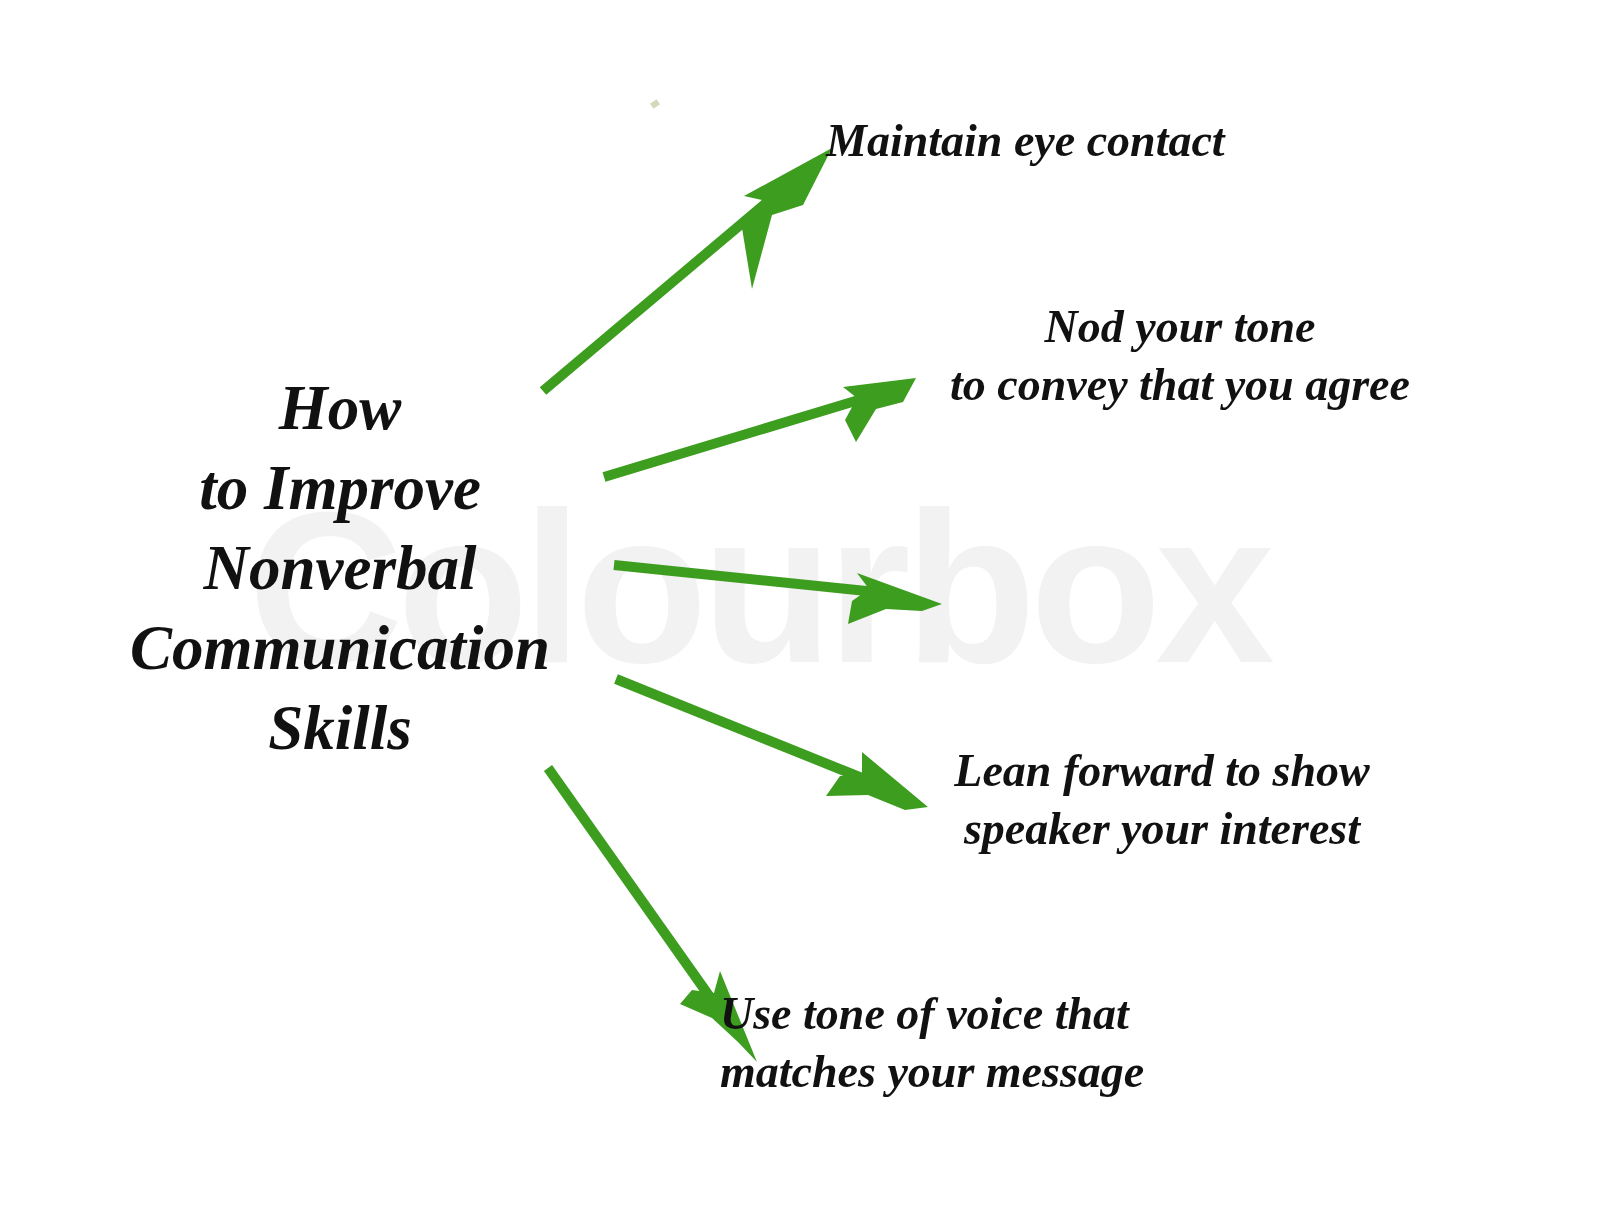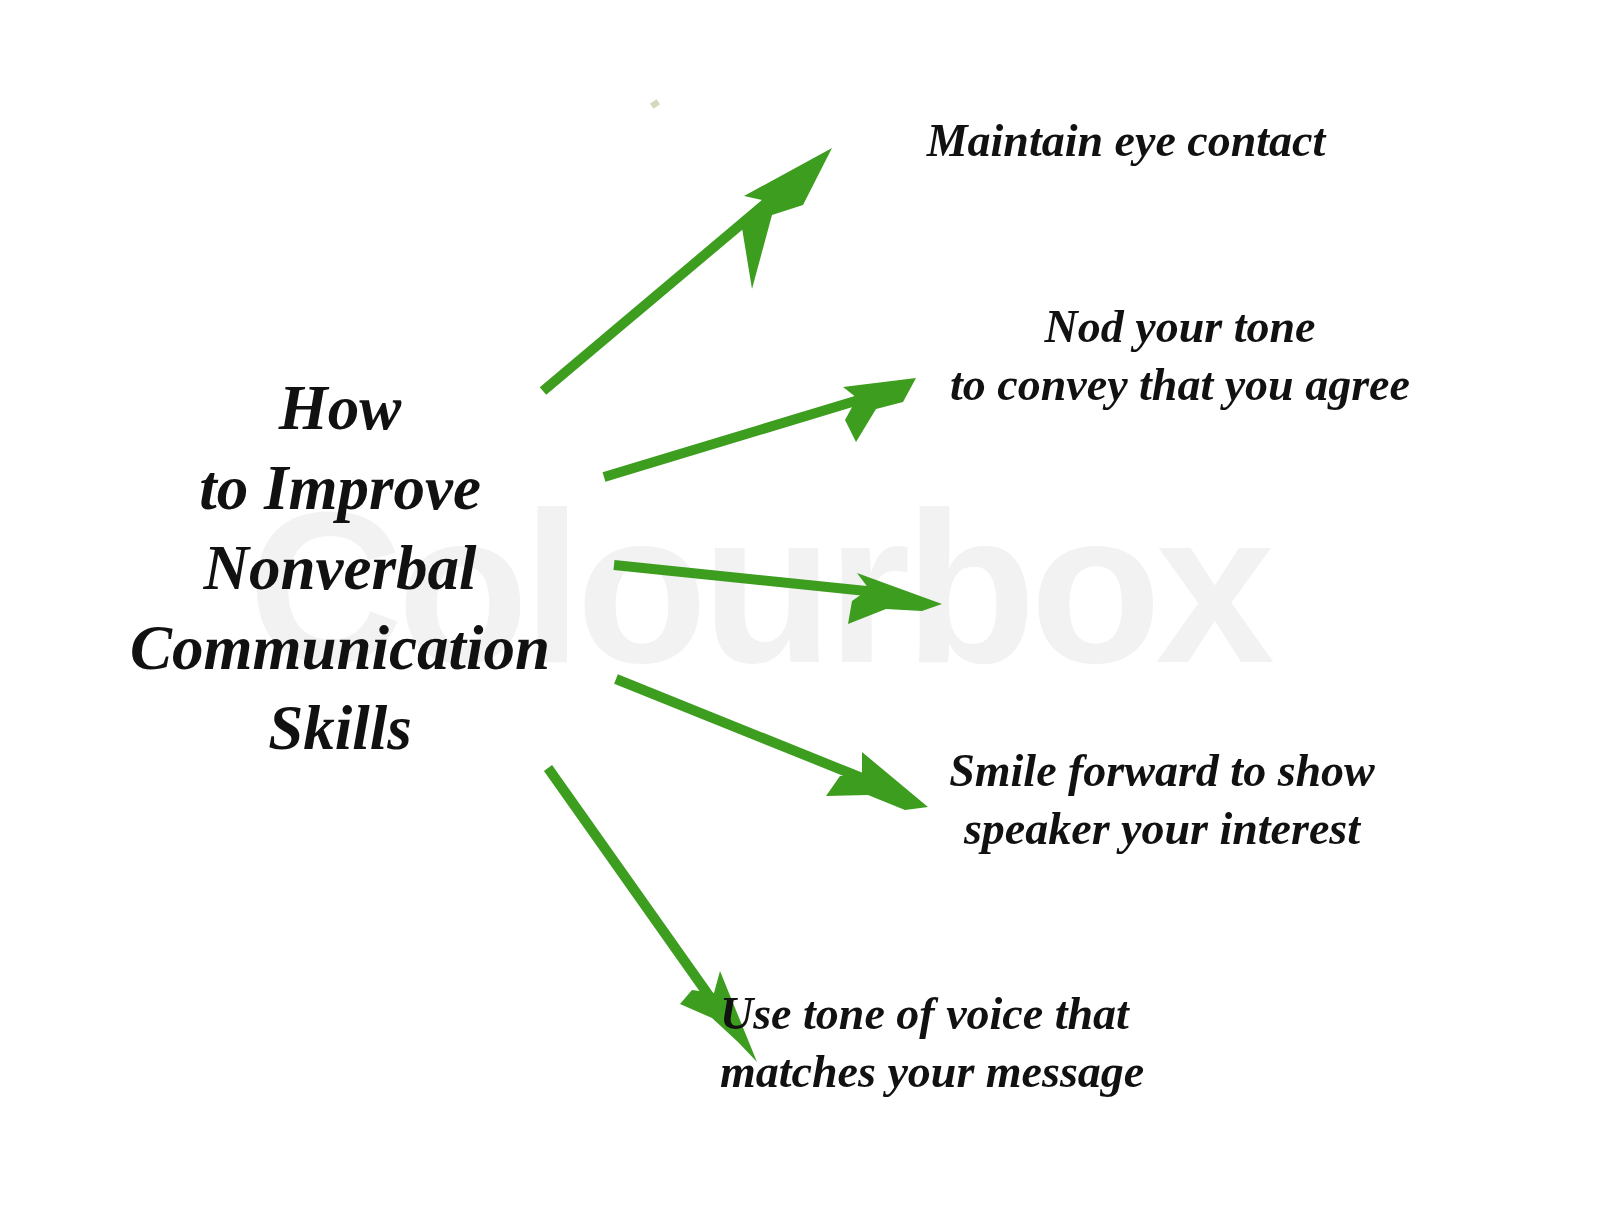--- a/index.html
+++ b/index.html
@@ -62,21 +62,21 @@
     font-size: 63px;
     line-height: 80px;
     letter-spacing: 0px;
   }
 
   .branch-label {
     font-size: 46px;
     line-height: 58px;
   }
 
-  #label-0 { left: 826px;  top: 112px;  width: 600px; text-align: center; }
+  #label-0 { left: 826px;  top: 112px;  width: 600px; text-align: left; }
   #label-1 { left: 880px;  top: 298px;  width: 600px; text-align: center; }
   #label-2 { left: 956px;  top: 568px;  width: 600px; text-align: left; }
   #label-3 { left: 872px;  top: 742px;  width: 580px; text-align: center; }
   #label-4 { left: 720px;  top: 985px;  width: 580px; text-align: left; }
 
   
   #speck {
     position: absolute;
     left: 651px;
     top: 101px;
@@ -130,19 +130,19 @@
 Nonverbal
 Communication
 Skills</div>
 
   <div class="node-text branch-label" id="label-0">Maintain eye contact</div>
 
   <div class="node-text branch-label" id="label-1">Nod your tone
 to convey that you agree</div>
 
 
-  <div class="node-text branch-label" id="label-3">Smile forward to show
+  <div class="node-text branch-label" id="label-3">Lean forward to show
 speaker your interest</div>
 
   <div class="node-text branch-label" id="label-4">Use tone of voice that
 matches your message</div>
 
 </div>
 
 </body></html>

